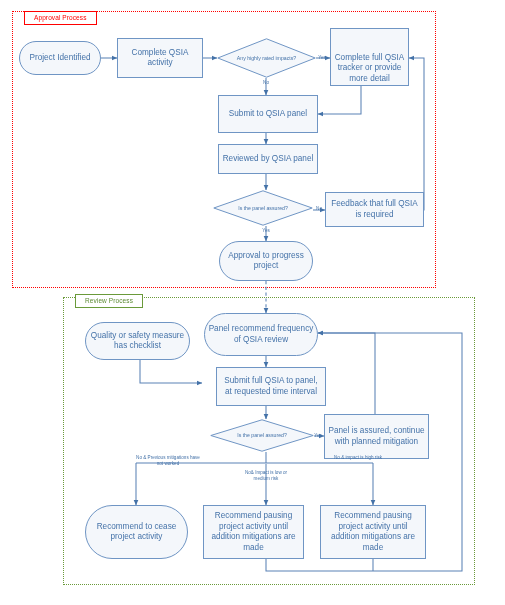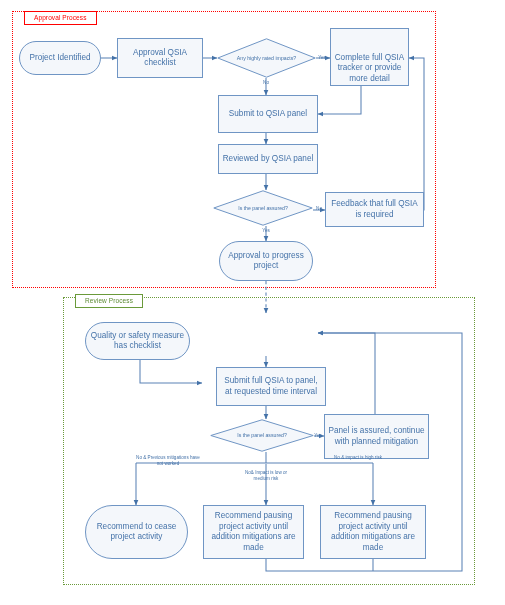--- a/index.html
+++ b/index.html
@@ -185,21 +185,21 @@
       <path d="M136,463 L373,463"></path>
       <path d="M373,559 L373,571"></path>
     </g>
   </svg>
 
   <div class="node terminator" style="left:19px; top:41px; width:82px; height:34px;">
     <span class="label">Project Identified</span>
   </div>
 
   <div class="node process" style="left:117px; top:38px; width:86px; height:40px;">
-    <span class="label">Approval QSIA checklist</span>
+    <span class="label">Complete QSIA activity</span>
   </div>
 
   <div class="decision" style="left:217px; top:38px; width:99px; height:40px;">
     <svg class="dshape" viewBox="0 0 99 40" preserveAspectRatio="none" xmlns="http://www.w3.org/2000/svg">
       <polygon points="49.5,0.8 98.2,20 49.5,39.2 0.8,20" fill="#f4f7fb" stroke="#6f95c4" stroke-width="1"></polygon>
     </svg>
     <div class="dtext">Any highly rated impacts?</div>
   </div>
 
   <div class="node process" style="left:330px; top:28px; width:79px; height:58px;align-items:flex-end;">
@@ -226,20 +226,23 @@
   </div>
 
   <div class="node terminator" style="left:219px; top:241px; width:94px; height:40px;">
     <span class="label">Approval to progress project</span>
   </div>
 
   <div class="node terminator" style="left:85px; top:322px; width:105px; height:38px;">
     <span class="label">Quality or safety measure has checklist</span>
   </div>
 
+  <div class="node terminator" style="left:204px; top:313px; width:114px; height:43px;">
+    <span class="label">Panel recommend frequency of QSIA review</span>
+  </div>
 
   <div class="node process" style="left:216px; top:367px; width:110px; height:39px;">
     <span class="label">Submit full QSIA to panel, at requested time interval</span>
   </div>
 
   <div class="decision" style="left:210px; top:419px; width:104px; height:33px;">
     <svg class="dshape" viewBox="0 0 104 33" preserveAspectRatio="none" xmlns="http://www.w3.org/2000/svg">
       <polygon points="52,0.8 103.2,16.5 52,32.2 0.8,16.5" fill="#f4f7fb" stroke="#6f95c4" stroke-width="1"></polygon>
     </svg>
     <div class="dtext">Is the panel assured?</div>

